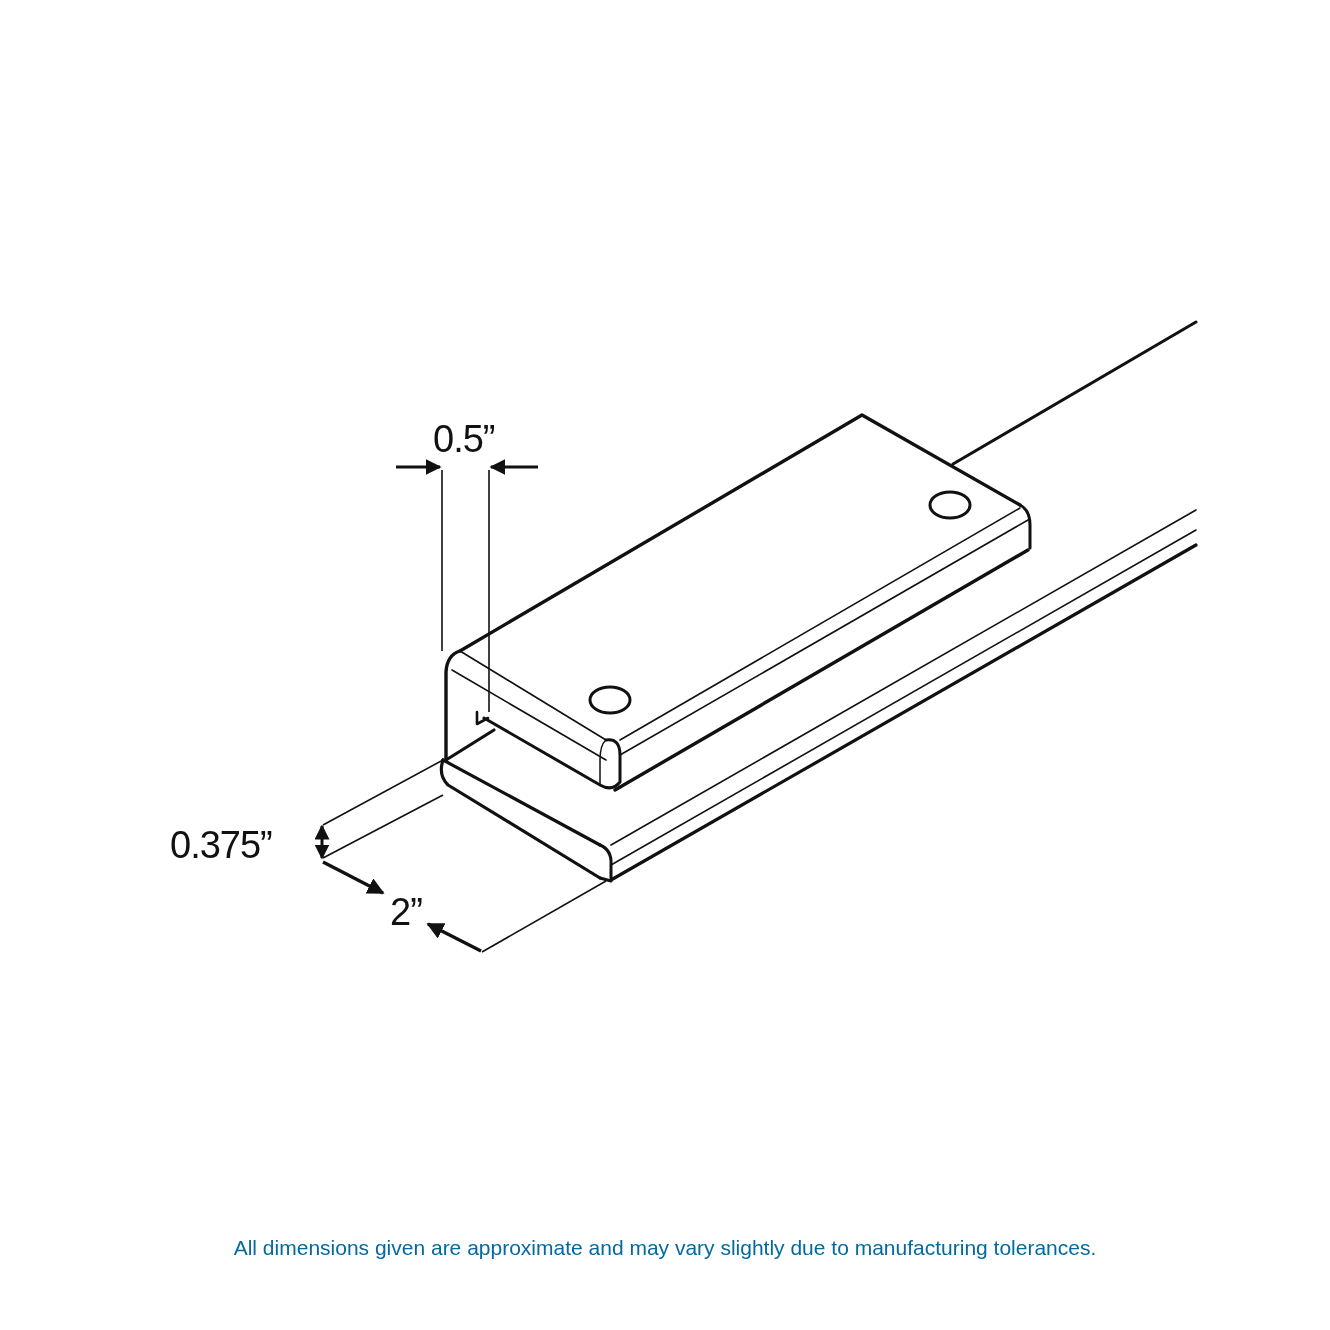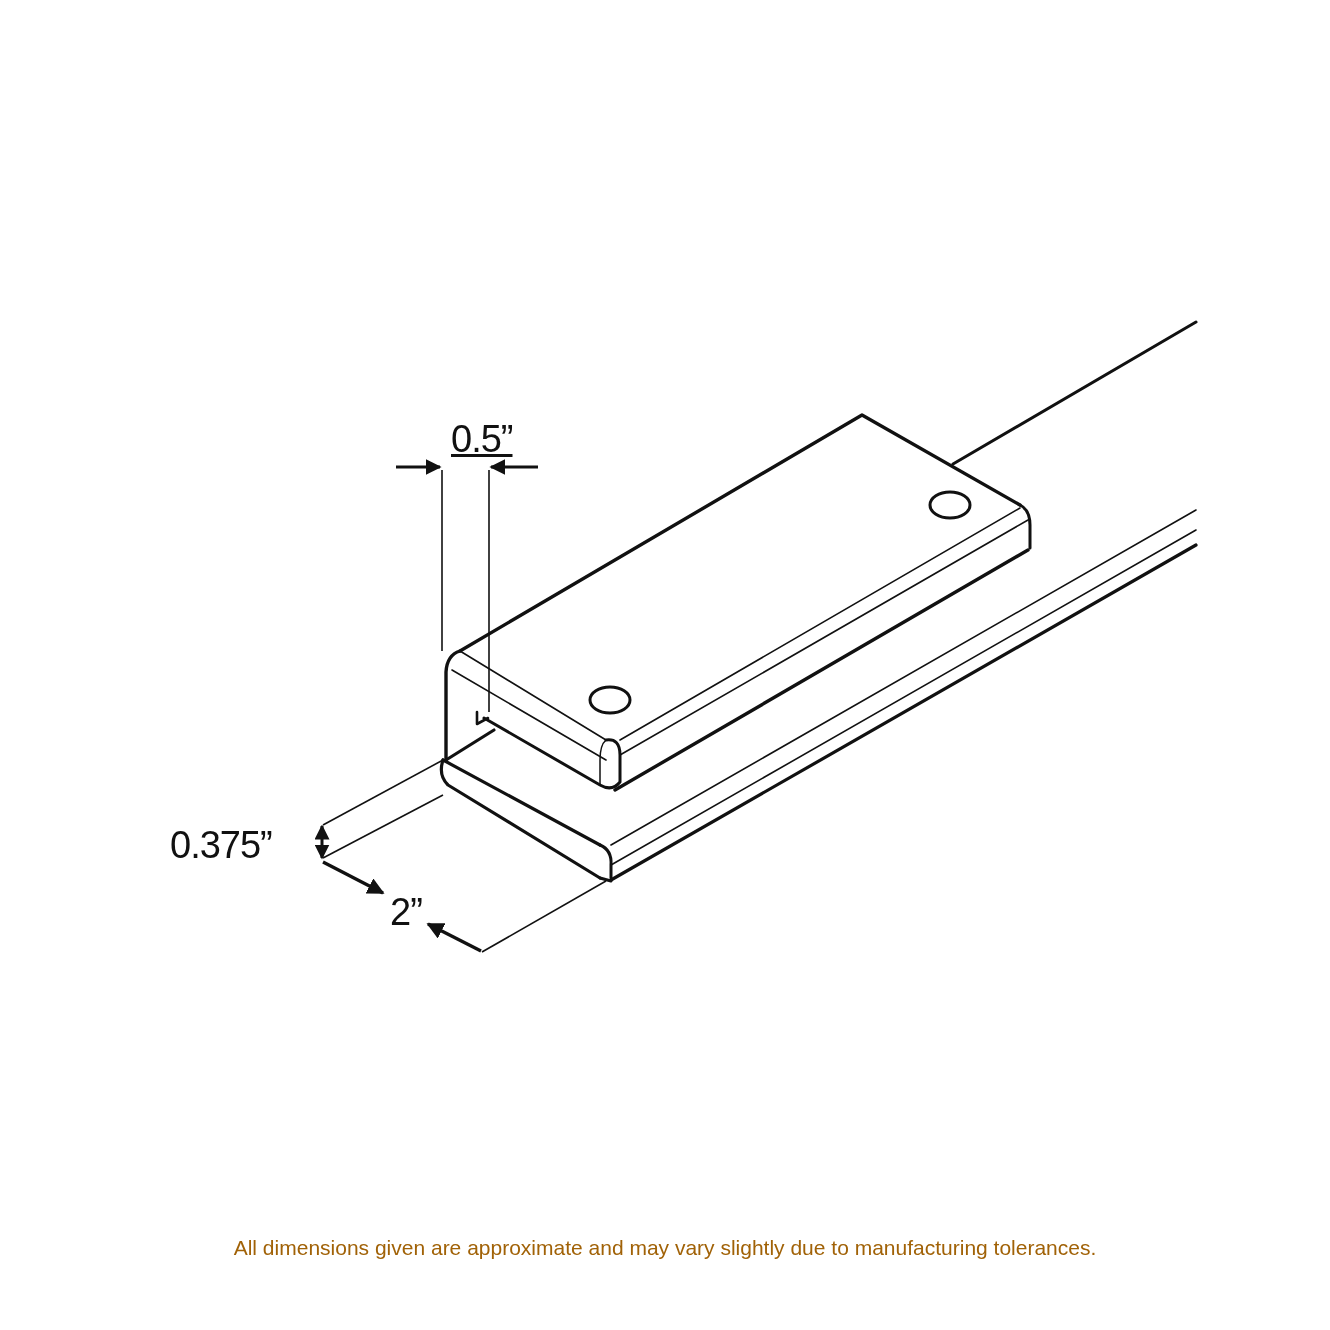--- a/index.html
+++ b/index.html
@@ -1,25 +1,25 @@
 <!DOCTYPE html>
 <html><head>
 <meta charset="utf-8">
 <style>
   html, body { margin: 0; padding: 0; background: #ffffff; }
   body { width: 1330px; height: 1330px; position: relative; overflow: hidden;
          font-family: "Liberation Sans", sans-serif; color: #111111; }
   #drawing { position: absolute; left: 0; top: 0; width: 1330px; height: 1330px; }
   .dim-label { position: absolute; font-family: "Liberation Sans", sans-serif;
                font-size: 38px; color: #111111; letter-spacing: -1px; line-height: 1; white-space: nowrap; }
-  #lbl-width   { left: 451px; top: 420px; text-decoration: underline; }
+  #lbl-width   { left: 433px; top: 420px; }
   #lbl-thick   { left: 170px; top: 826px; }
   #lbl-length  { left: 390px; top: 893px; }
   .footnote { position: absolute; left: 0; right: 0; top: 1236px; text-align: center;
-              font-family: "Liberation Sans", sans-serif; font-size: 21px; color: #a16207; }
+              font-family: "Liberation Sans", sans-serif; font-size: 21px; color: #0369a1; }
 </style>
 </head>
 <body>
 
 <svg id="drawing" viewBox="0 0 1330 1330" xmlns="http://www.w3.org/2000/svg">
   <defs>
     <linearGradient id="fadeR" x1="0" y1="0" x2="1" y2="0">
       <stop offset="0.85" stop-color="#111" stop-opacity="1"></stop>
       <stop offset="1" stop-color="#111" stop-opacity="0"></stop>
     </linearGradient>

